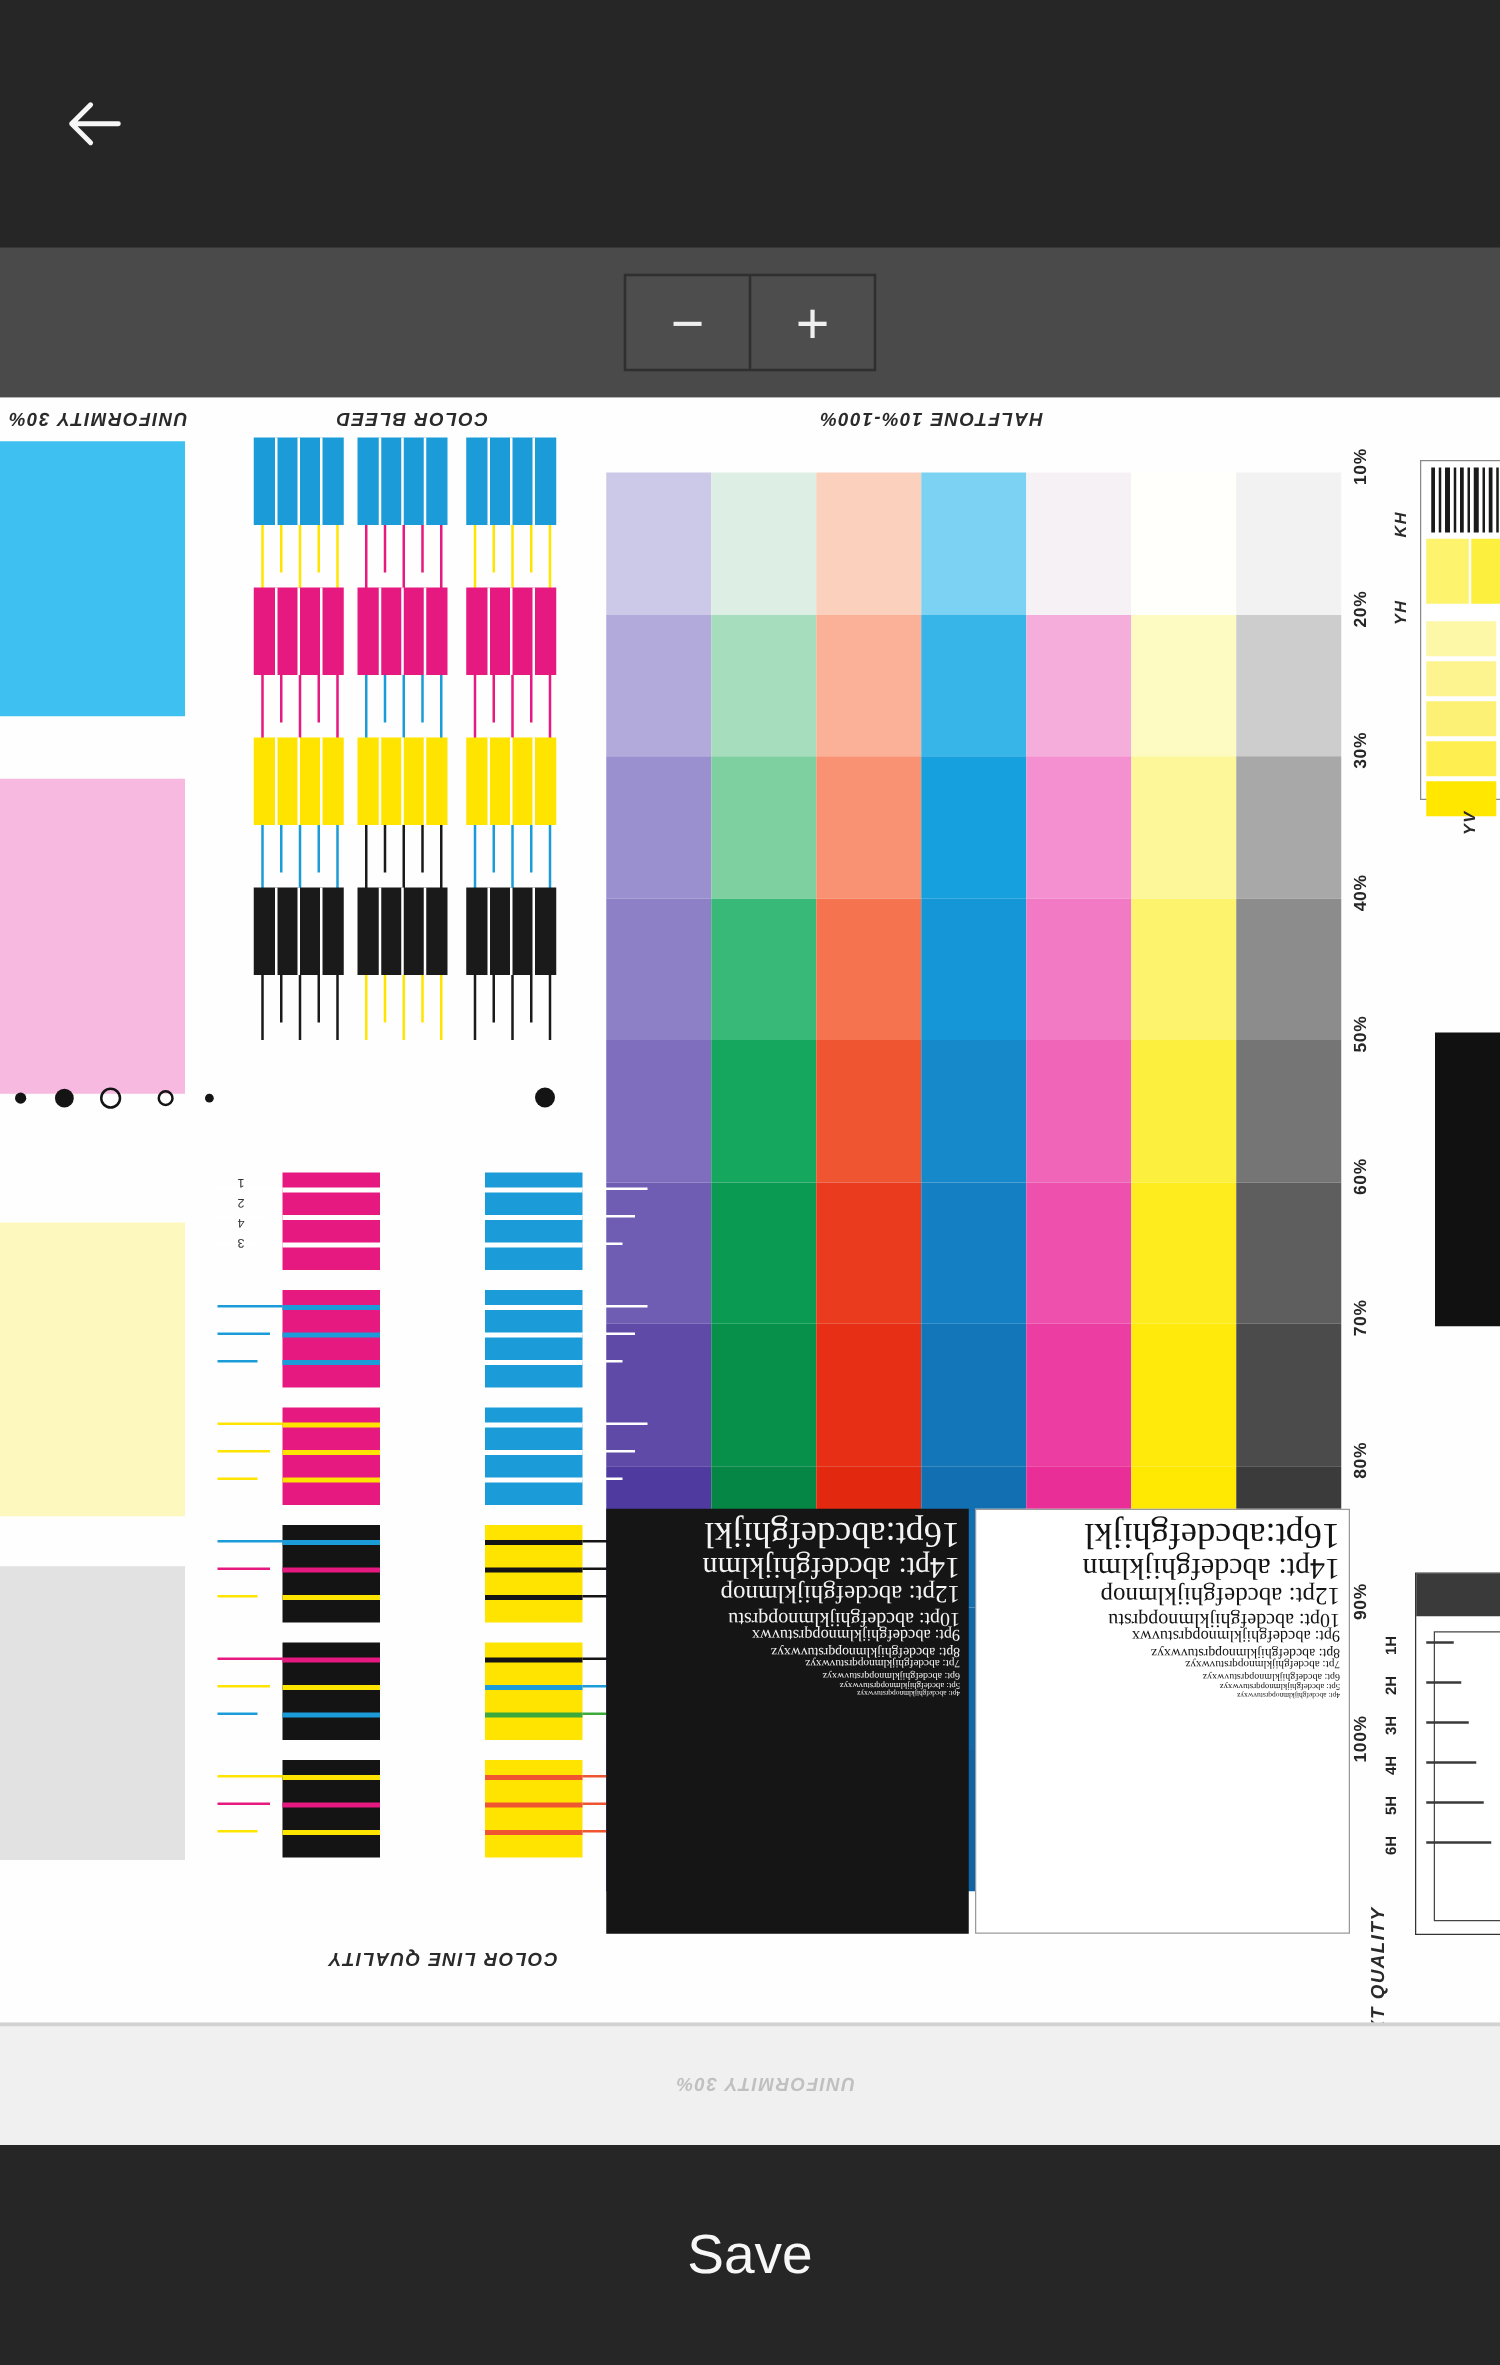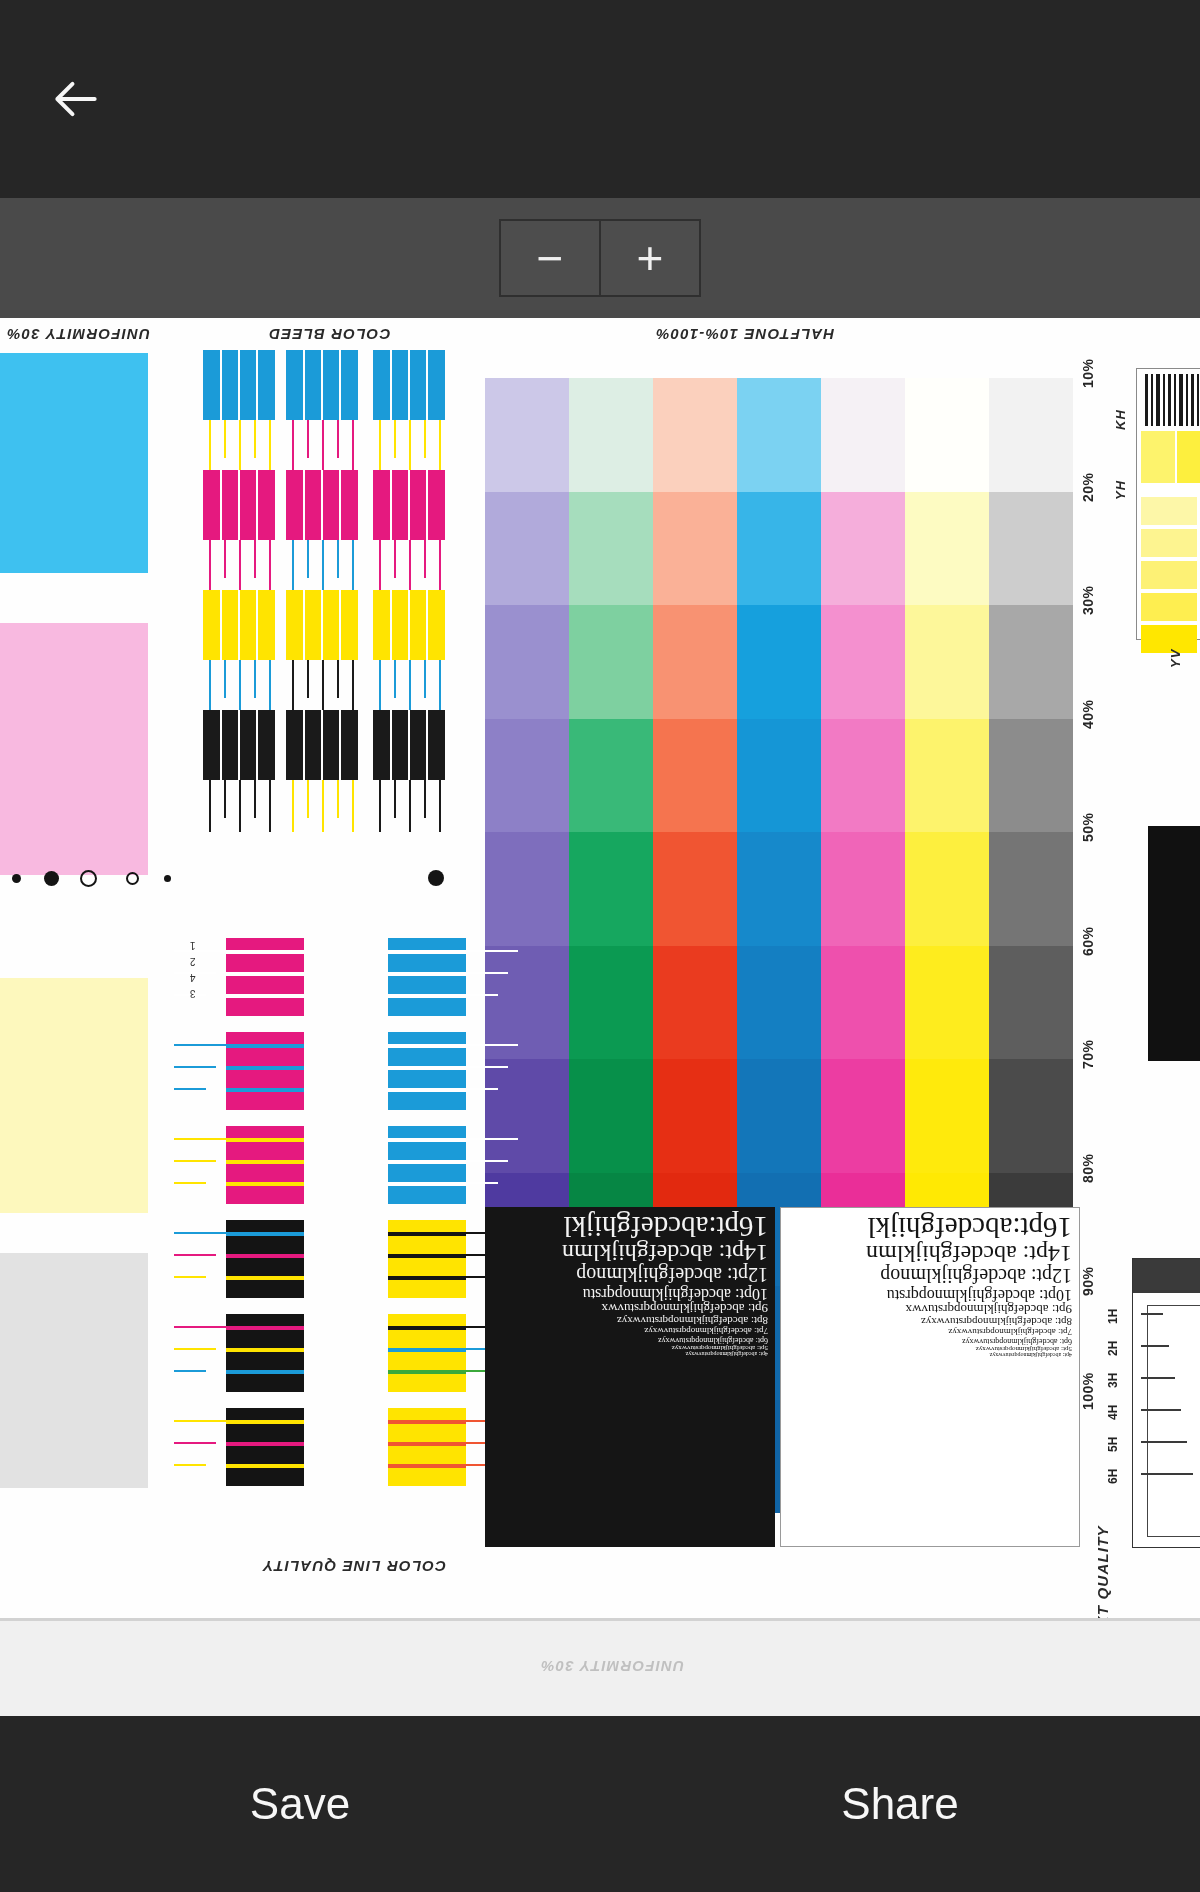--- a/index.html
+++ b/index.html
@@ -631,16 +631,15 @@
 
     <div class="page-gutter" style="top:1300px; height:98px;"></div>
     <div class="page-edge" style="top:1300px;"></div>
     <div class="lbl flip" style="position:absolute; left:540px; top:1340px; color:#c0c0c0;">UNIFORMITY 30%</div>
   </div>
 
   <div class="bar-sep" style="top:1716px;"></div>
 
   <div class="bottombar">
     <div class="bb-btn">Save</div>
-    <div class="bb-btn">Share</div>
   </div>
 
 </div>
 
 </body></html>

